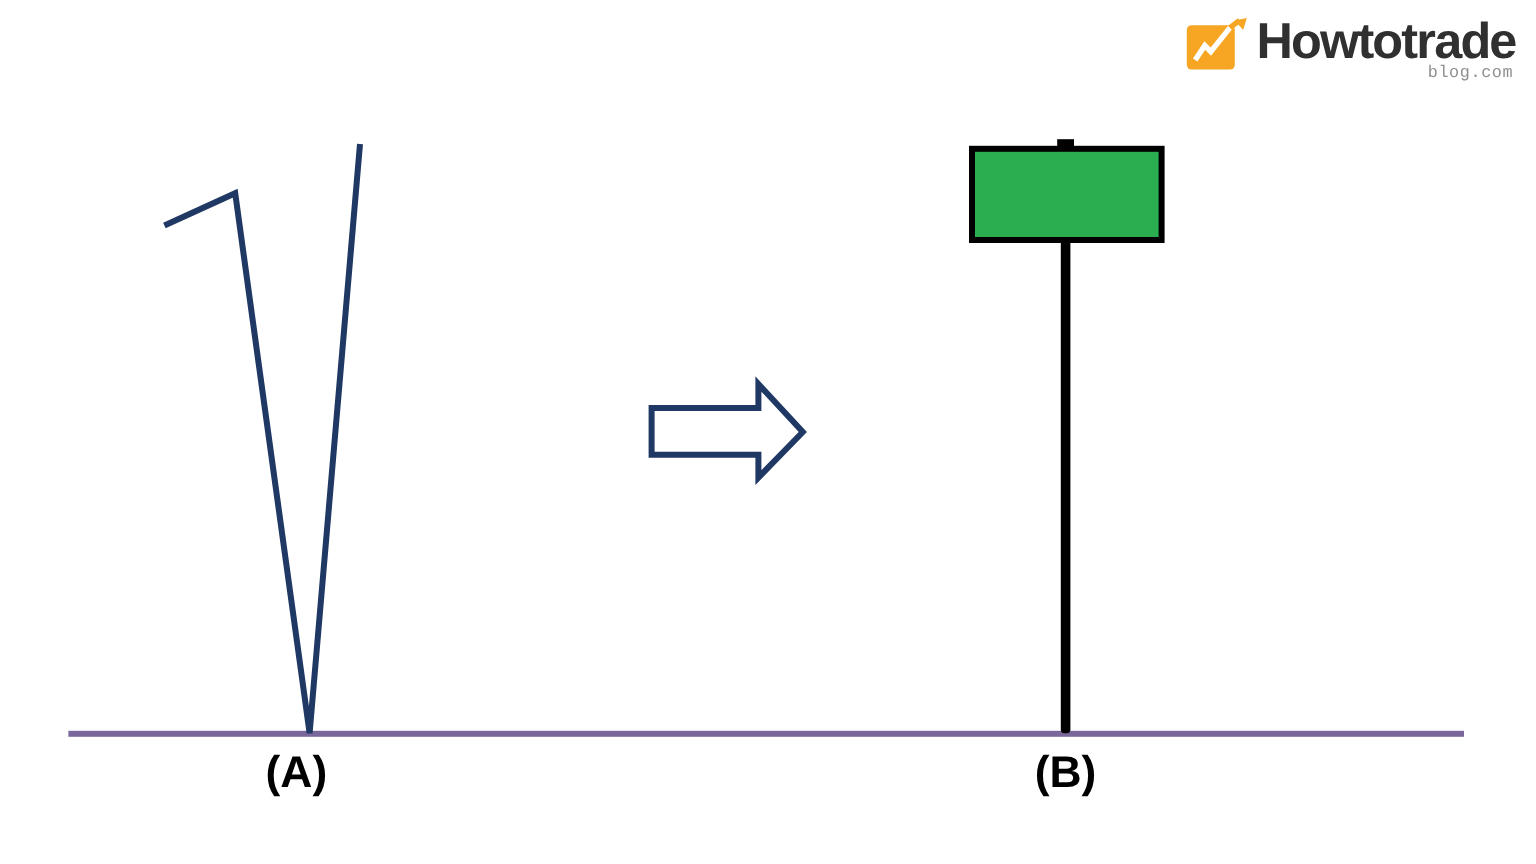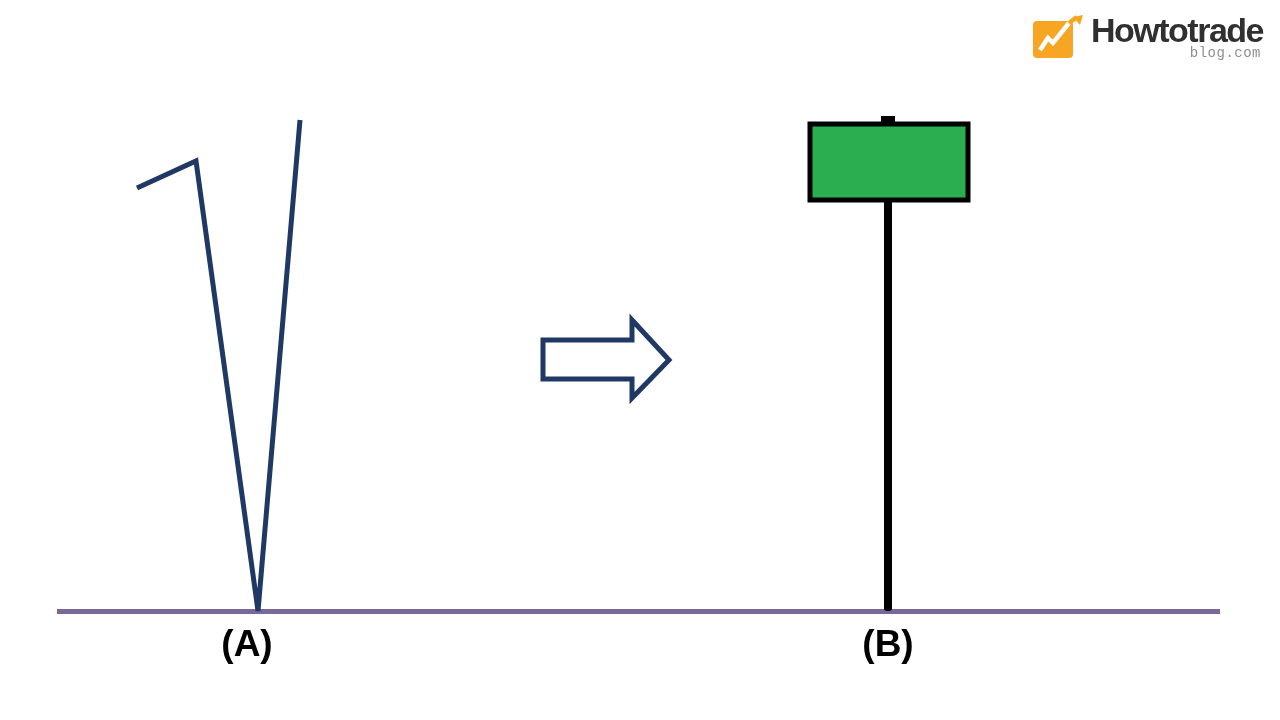--- a/index.html
+++ b/index.html
@@ -60,21 +60,21 @@
   .logo {
     position: absolute;
     top: 13px; right: 17px;
     display: flex;
     align-items: flex-start;
     gap: 7px;
   }
   .logo-icon { display: block; margin-top: 1px; }
   .logo-col { display: flex; flex-direction: column; align-items: flex-end; }
   .brand-name {
-    font-size: 34px;
+    font-size: 42px;
     font-weight: bold;
     letter-spacing: -1.5px;
     line-height: 1.0;
     color: var(--brand-text, #303030);
     white-space: nowrap;
   }
   .brand-domain {
     font-size: 14px;
     color: var(--domain-text, #8f8f8f);
     letter-spacing: 0.5px;

